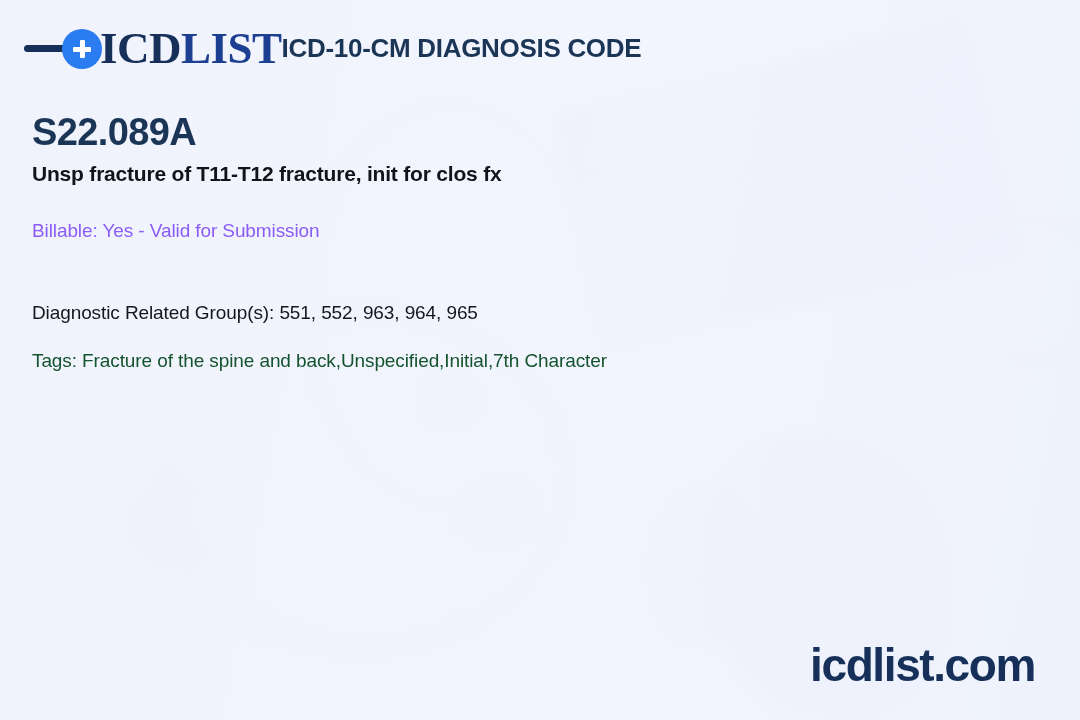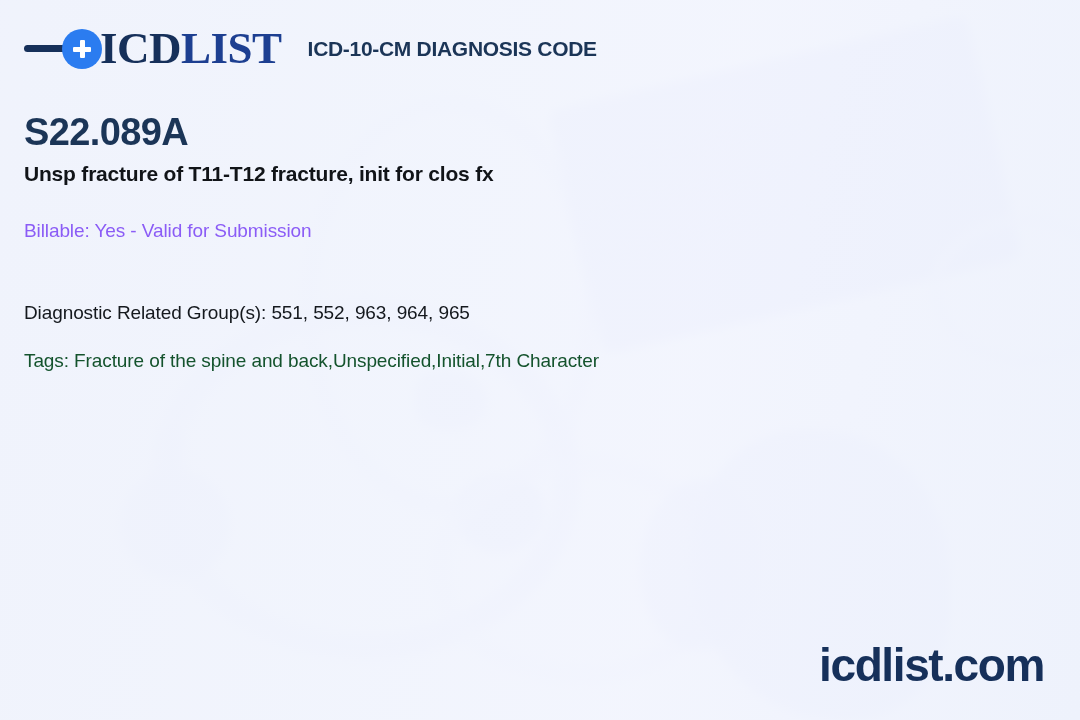--- a/index.html
+++ b/index.html
@@ -235,32 +235,31 @@
     font-family: "Liberation Serif", serif;
     font-weight: bold;
     font-size: 45px;
     letter-spacing: -0.5px;
     line-height: 1;
   }
   .logo-word .w-icd { color: #16305a; }
   .logo-word .w-list { color: #1d3f91; }
 
   #header-title {
-    margin-left: 26px;
-    font-size: 21px;
+    font-size: 26px;
     font-weight: bold;
     color: #1b3557;
     letter-spacing: -0.3px;
     white-space: nowrap;
   }
 
   
   #body-block {
     position: absolute;
-    left: 24px;
+    left: 32px;
     top: 112px;
     width: 1010px;
   }
   #code {
     font-size: 38px;
     font-weight: bold;
     color: #1b3557;
     letter-spacing: -0.6px;
     line-height: 1.1;
   }
@@ -292,21 +291,21 @@
   #url {
     margin-top: 72px;
     font-size: 14.5px;
     color: #1b3557;
     letter-spacing: 0.1px;
   }
 
   
   #brand {
     position: absolute;
-    right: 36px;
+    right: 45px;
     bottom: 28px;
     font-size: 46px;
     font-weight: bold;
     color: #16305a;
     letter-spacing: -1.4px;
     font-family: "Liberation Sans", sans-serif;
   }
 </style>
 </head>
 <body>

